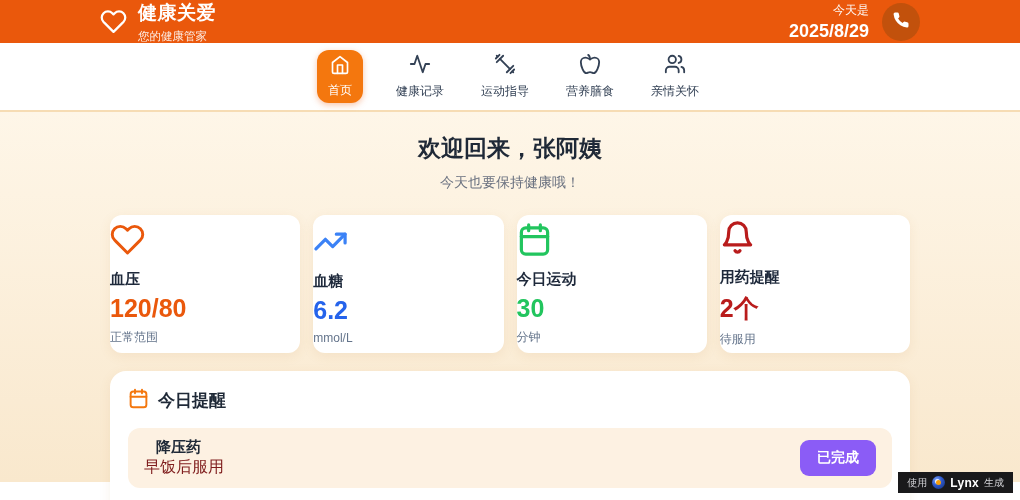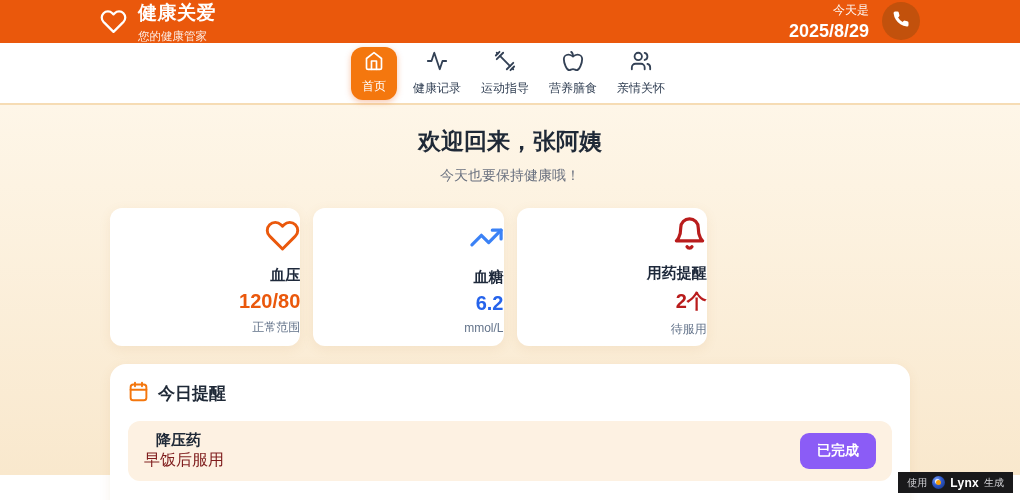--- a/index.html
+++ b/index.html
@@ -6,43 +6,43 @@
   html, body { margin: 0; padding: 0; }
   body { width: 1020px; height: 500px; font-family: "Liberation Sans", "DejaVu Sans", sans-serif; }
   .app { position: relative; width: 1020px; height: 500px; overflow: hidden; background: #fff; }
 
   
   .topbar { height: 43px; background: #ea580c; display: flex; align-items: center; justify-content: space-between; padding: 0 100px; }
   .brand { display: flex; align-items: center; gap: 11px; color: #fff; }
   .brand svg { display: block; }
   .brand-title { font-size: 19px; font-weight: bold; letter-spacing: .5px; }
   .brand-sub { font-size: 11.5px; opacity: .88; margin-top: 3px; }
-  .topbar-right { display: flex; gap: 13px; color: #fff; }
+  .topbar-right { display: flex; align-items: center; gap: 13px; color: #fff; }
   .date-block { text-align: right; }
   .date-label { font-size: 12px; opacity: .95; }
   .date-value { font-size: 18px; font-weight: bold; margin-top: 2px; }
   .phone-btn { width: 38px; height: 38px; border-radius: 50%; background: #c2510c; border: none; display: flex; align-items: center; justify-content: center; cursor: pointer; color: #fff; padding: 0; }
 
   
-  .navbar { height: 62px; background: #fff; border-bottom: 2px solid #f6dcb4; display: flex; align-items: center; justify-content: center; gap: 12px; }
+  .navbar { height: 69px; background: #fff; border-bottom: 2px solid #f6dcb4; display: flex; align-items: center; justify-content: center; gap: 29px; }
   .nav-item { display: flex; flex-direction: column; align-items: center; justify-content: center; gap: 5px; font-size: 12px; font-weight: 500; color: #334155; background: none; border: none; width: 56px; padding: 6px 0; cursor: pointer; font-family: inherit; }
   .nav-item svg { width: 22px; height: 22px; }
   .nav-item.active { background: #f4770e; color: #fff; border-radius: 12px; width: 46px; height: 53px; gap: 4px; box-shadow: 0 2px 6px rgba(234,88,12,.35); }
   .nav-item.active svg { width: 20px; height: 20px; }
 
   
   .content { height: 370px; background: linear-gradient(180deg, #fef6e8 0%, #f9e8cd 100%); padding-top: 21px; }
   .welcome-title { margin: 0; text-align: center; font-size: 23px; font-weight: bold; color: #1f2937; }
   .welcome-sub { margin: 10px 0 0; text-align: center; font-size: 14px; color: #6b7280; }
 
   .stats { width: 800px; margin: 23px auto 0; display: grid; grid-template-columns: repeat(4, 1fr); gap: 13px; }
-  .stat-card { background: #fff; border-radius: 12px; height: 138px; box-shadow: 0 3px 12px rgba(190,130,60,.10); display: flex; flex-direction: column; align-items: flex-end; justify-content: center; cursor: pointer; }
+  .stat-card { background: #fff; border-radius: 12px; height: 138px; box-shadow: 0 3px 12px rgba(190,130,60,.10); display: flex; flex-direction: column; align-items: flex-start; justify-content: center; cursor: pointer; }
   .stat-card svg { width: 35px; height: 35px; margin-bottom: 9px; }
   .stat-label { font-size: 15px; font-weight: bold; color: #1e293b; }
-  .stat-value { font-size: 20px; font-weight: bold; margin-top: 5px; margin-left: 23px; }
+  .stat-value { font-size: 25px; font-weight: bold; margin-top: 5px; }
   .stat-unit { font-size: 12px; color: #64748b; margin-top: 6px; }
   .c-orange { color: #ea580c; }
   .c-blue { color: #2563eb; }
   .c-green { color: #22c55e; }
   .c-purple { color: #b91c1c; }
 
   
   .panel { width: 800px; margin: 18px auto 0; background: #fff; border-radius: 16px; padding: 17px 18px; height: 240px; box-shadow: 0 3px 12px rgba(190,130,60,.10); }
   .panel-head { display: flex; align-items: center; gap: 9px; }
   .panel-head svg { width: 21px; height: 21px; color: #f4770e; }
@@ -165,20 +165,33 @@
           <svg viewBox="0 0 24 24" fill="none" stroke="#3b82f6" stroke-width="2.2" stroke-linecap="round" stroke-linejoin="round" width="35" height="35">
               <polyline points="22 7 13.5 15.5 8.5 10.5 2 17"></polyline>
               <polyline points="16 7 22 7 22 13"></polyline>
             </svg>
         </span>
         <div class="stat-label">血糖</div>
         <div class="stat-value c-blue">6.2</div>
         <div class="stat-unit">mmol/L</div>
       </div>
       <div class="stat-card">
+        <span class="c-green">
+          <svg viewBox="0 0 24 24" fill="none" stroke="currentColor" stroke-width="2.2" stroke-linecap="round" stroke-linejoin="round" width="35" height="35">
+              <rect x="3" y="4" width="18" height="18" rx="3"></rect>
+              <line x1="16" y1="2" x2="16" y2="6"></line>
+              <line x1="8" y1="2" x2="8" y2="6"></line>
+              <line x1="3" y1="10" x2="21" y2="10"></line>
+            </svg>
+        </span>
+        <div class="stat-label">今日运动</div>
+        <div class="stat-value c-green">30</div>
+        <div class="stat-unit">分钟</div>
+      </div>
+      <div class="stat-card">
         <span class="c-purple">
           <svg viewBox="0 0 24 24" fill="none" stroke="currentColor" stroke-width="2.2" stroke-linecap="round" stroke-linejoin="round" width="35" height="35">
               <path d="M6 8a6 6 0 0 1 12 0c0 7 3 9 3 9H3s3-2 3-9"></path>
               <path d="M10.3 21a1.94 1.94 0 0 0 3.4 0"></path>
             </svg>
         </span>
         <div class="stat-label">用药提醒</div>
         <div class="stat-value c-purple">2个</div>
         <div class="stat-unit">待服用</div>
       </div>

